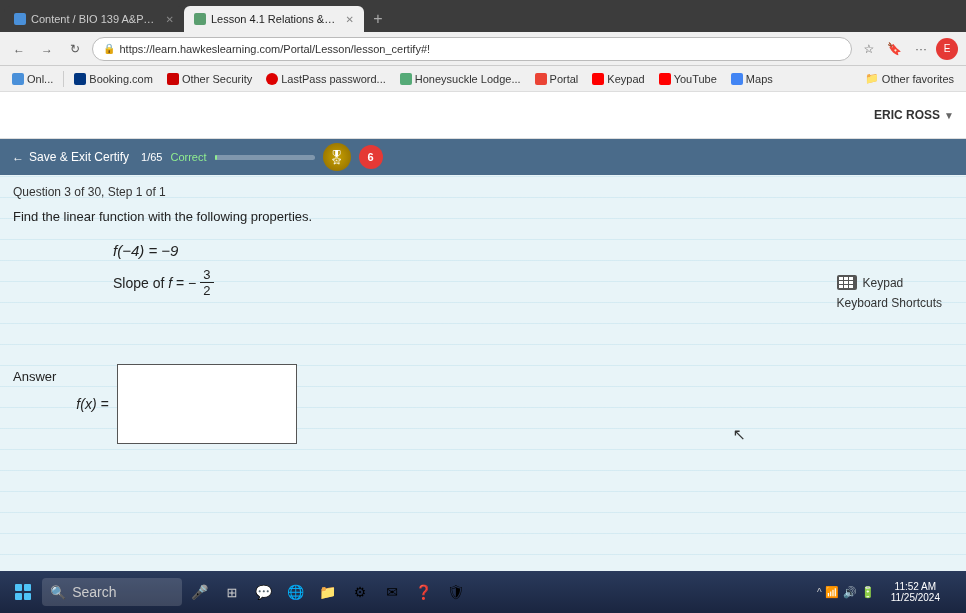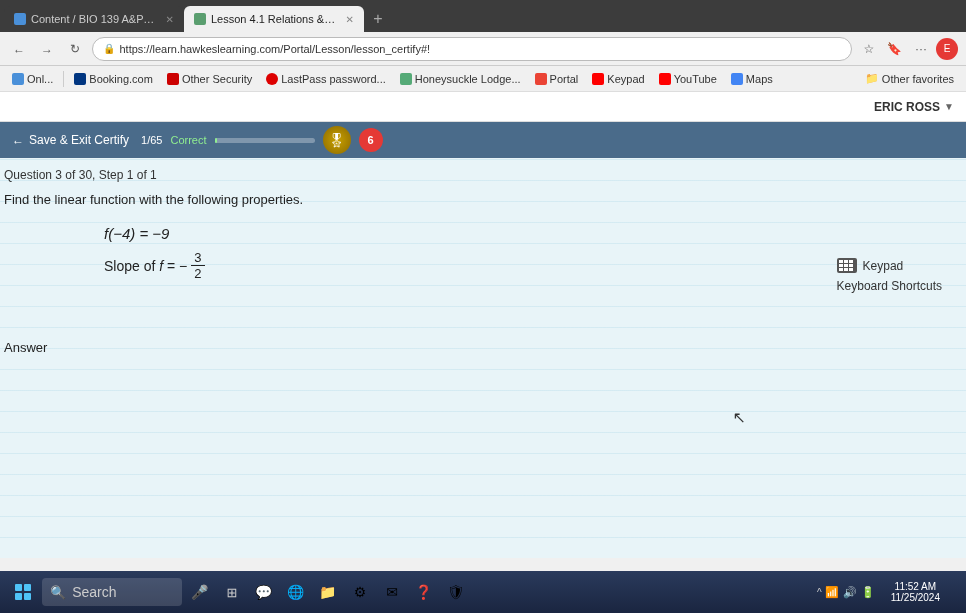--- a/index.html
+++ b/index.html
@@ -46,25 +46,25 @@
     ), repeating-linear-gradient(
       90deg,
       transparent,
       transparent 20px,
       rgba(150,200,220,0.1) 20px,
       rgba(150,200,220,0.1) 21px
     ); }
 
     .content-inner { position: relative; height: 100%; }
 
-    .user-bar { display: flex; align-items: center; justify-content: flex-end; background: #fff; height: 30px; padding-right: 12px; border-bottom: 1px solid #ddd; }
+    .user-bar { display: flex; align-items: center; justify-content: flex-end; background: #fff; height: 47px; padding-right: 12px; border-bottom: 1px solid #ddd; }
     .user-name { font-size: 12px; font-weight: bold; color: #333; }
     .user-dropdown { font-size: 10px; color: #666; margin-left: 4px; cursor: pointer; }
 
-    .page-content { background: #e8f4f8; background-image: repeating-linear-gradient(0deg, transparent, transparent 20px, rgba(100,180,210,0.15) 20px, rgba(100,180,210,0.15) 21px); min-height: 400px; padding: 10px 4px; position: relative; }
+    .page-content { background: #e8f4f8; background-image: repeating-linear-gradient(0deg, transparent, transparent 20px, rgba(100,180,210,0.15) 20px, rgba(100,180,210,0.15) 21px); min-height: 400px; padding: 10px 13px; position: relative; }
 
   </style>
 </head>
 <body>
 
 <div class="browser-outer">
 
   <div class="tab-bar">
     <div class="tab">
       <div class="tab-favicon" style="background:#4a90d9;"></div>
@@ -163,35 +163,41 @@
         </div>
       </div>
 
       <div class="page-content">
         <div class="wavy-bg"></div>
 
         <div style="font-size:12px;color:#333;margin-bottom:10px;">Question 3 of 30, Step 1 of 1</div>
 
         <div style="font-size:13px;color:#222;margin-bottom:18px;">Find the linear function with the following properties.</div>
 
-        <div style="margin-left:100px;margin-bottom:24px;">
+        <div style="margin-left:100px;margin-bottom:36px;">
           <div style="font-size:15px;color:#222;margin-bottom:8px;font-style:italic;">
             <i>f</i>(−4) = −9
           </div>
           <div style="font-size:14px;color:#222;display:flex;align-items:center;gap:4px;">
             <span>Slope of <i>f</i> = −</span>
             <span style="display:inline-flex;flex-direction:column;align-items:center;">
               <span style="border-bottom:1.5px solid #222;padding:0 3px;font-size:13px;">3</span>
               <span style="padding:0 3px;font-size:13px;">2</span>
             </span>
           </div>
         </div>
 
         <div style="display:flex;align-items:flex-start;margin-top:8px;">
           <span style="font-size:13px;color:#222;margin-right:20px;margin-top:35px;">Answer</span>
+          <div style="display:flex;flex-direction:column;">
+            <div style="display:flex;align-items:center;margin-top:30px;">
+              <span style="font-size:14px;color:#222;font-style:italic;margin-right:8px;">f(x) =</span>
+              <div style="width:180px;height:80px;border:1.5px solid #555;background:#fff;"></div>
+            </div>
+          </div>
         </div>
 
         <div style="position:absolute;right:24px;top:100px;display:flex;flex-direction:column;gap:6px;">
           <div style="display:flex;align-items:center;gap:6px;cursor:pointer;">
             <div style="width:20px;height:15px;background:#555;border-radius:2px;display:grid;grid-template-columns:repeat(3,4px);grid-template-rows:repeat(3,3px);gap:1px;padding:2px;box-sizing:border-box;">
               <div style="background:#fff;border-radius:0;"></div>
               <div style="background:#fff;"></div>
               <div style="background:#fff;"></div>
               <div style="background:#fff;"></div>
               <div style="background:#fff;"></div>

